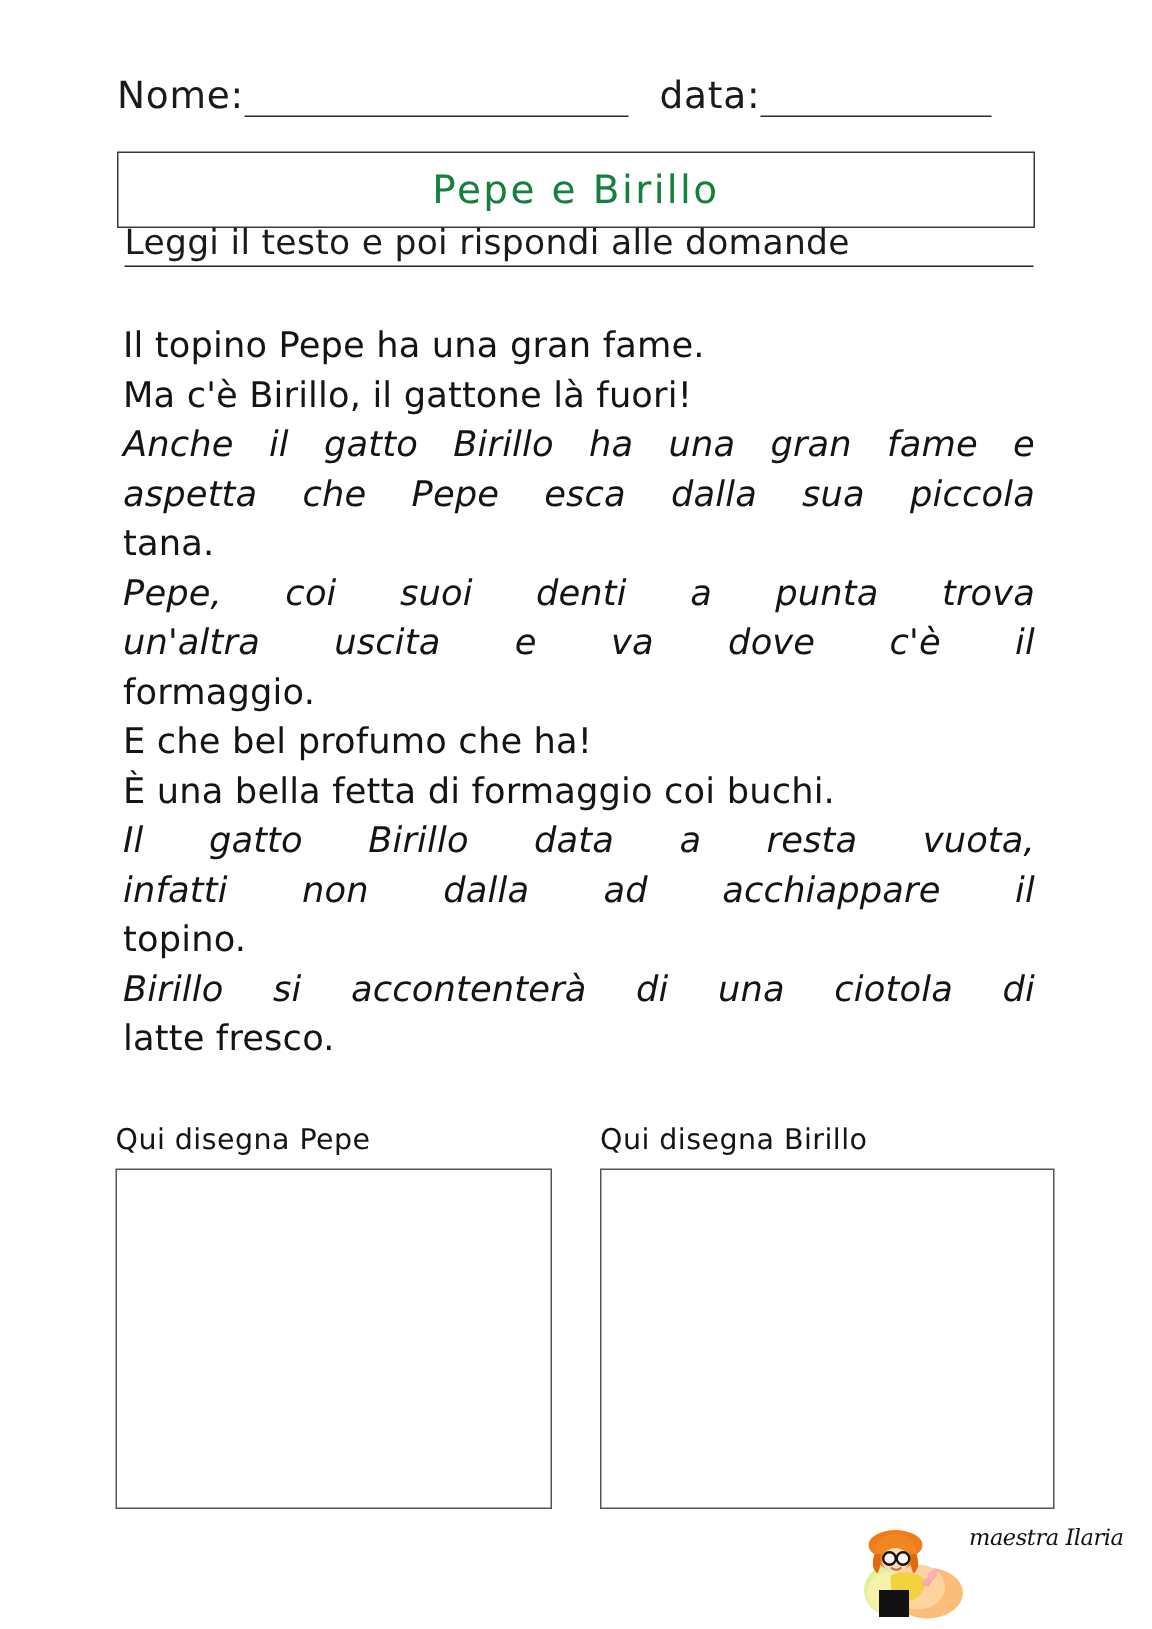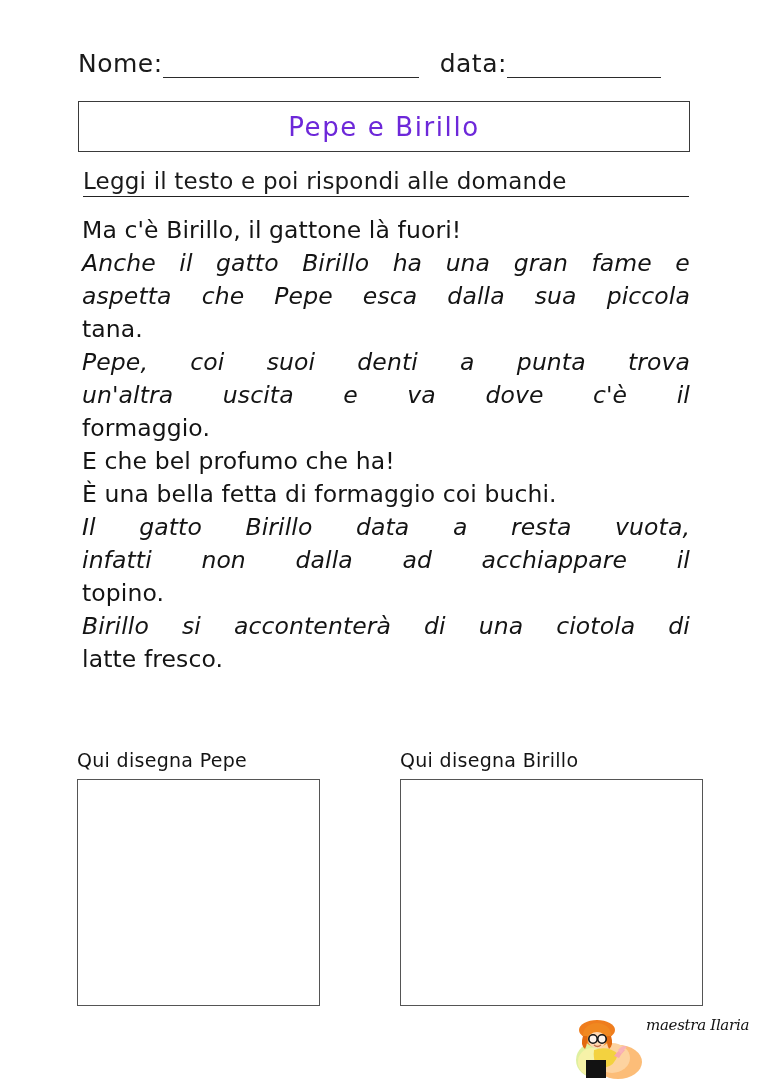--- a/index.html
+++ b/index.html
@@ -60,28 +60,28 @@
     height: 51px;
     border: 1.6px solid #3a3a3a;
     box-sizing: border-box;
     display: flex;
     align-items: center;
     justify-content: center;
   }
   .title-text {
     font-size: 26px;
     letter-spacing: 1.6px;
-    color: #6d28d9;
+    color: #15803d;
   }
 
   
   .instruction {
     position: absolute;
     left: 83px;
-    top: 166px;
+    top: 147px;
     width: 606px;
     font-size: 23px;
     line-height: 30px;
     letter-spacing: 0.2px;
     border-bottom: 1.6px solid #222;
     white-space: nowrap;
   }
 
   
   .story {
@@ -109,21 +109,21 @@
     position: absolute;
     left: 77px;
     top: 748px;
     width: 626px;
     height: 260px;
   }
   .draw-col {
     position: absolute;
     top: 0;
   }
-  .draw-col.left  { left: 0px;   width: 243px; }
+  .draw-col.left  { left: 0px;   width: 291px; }
   .draw-col.right { left: 323px; width: 303px; }
   .draw-label {
     font-size: 19px;
     line-height: 24px;
     letter-spacing: 0.3px;
     color: #141414;
     margin-bottom: 7px;
     white-space: nowrap;
   }
   .draw-box {
@@ -179,20 +179,21 @@
     </div>
   </div>
 
   <div class="title-box">
     <span class="title-text">Pepe e Birillo</span>
   </div>
 
   <div class="instruction">Leggi il testo e poi rispondi alle domande</div>
 
   <div class="story">
+      <div class="story-line">Il topino Pepe ha una gran fame.</div>
       <div class="story-line">Ma c'è Birillo, il gattone là fuori!</div>
       <div class="story-line justify">
         <span>Anche</span>
         <span>il</span>
         <span>gatto</span>
         <span>Birillo</span>
         <span>ha</span>
         <span>una</span>
         <span>gran</span>
         <span>fame</span>

